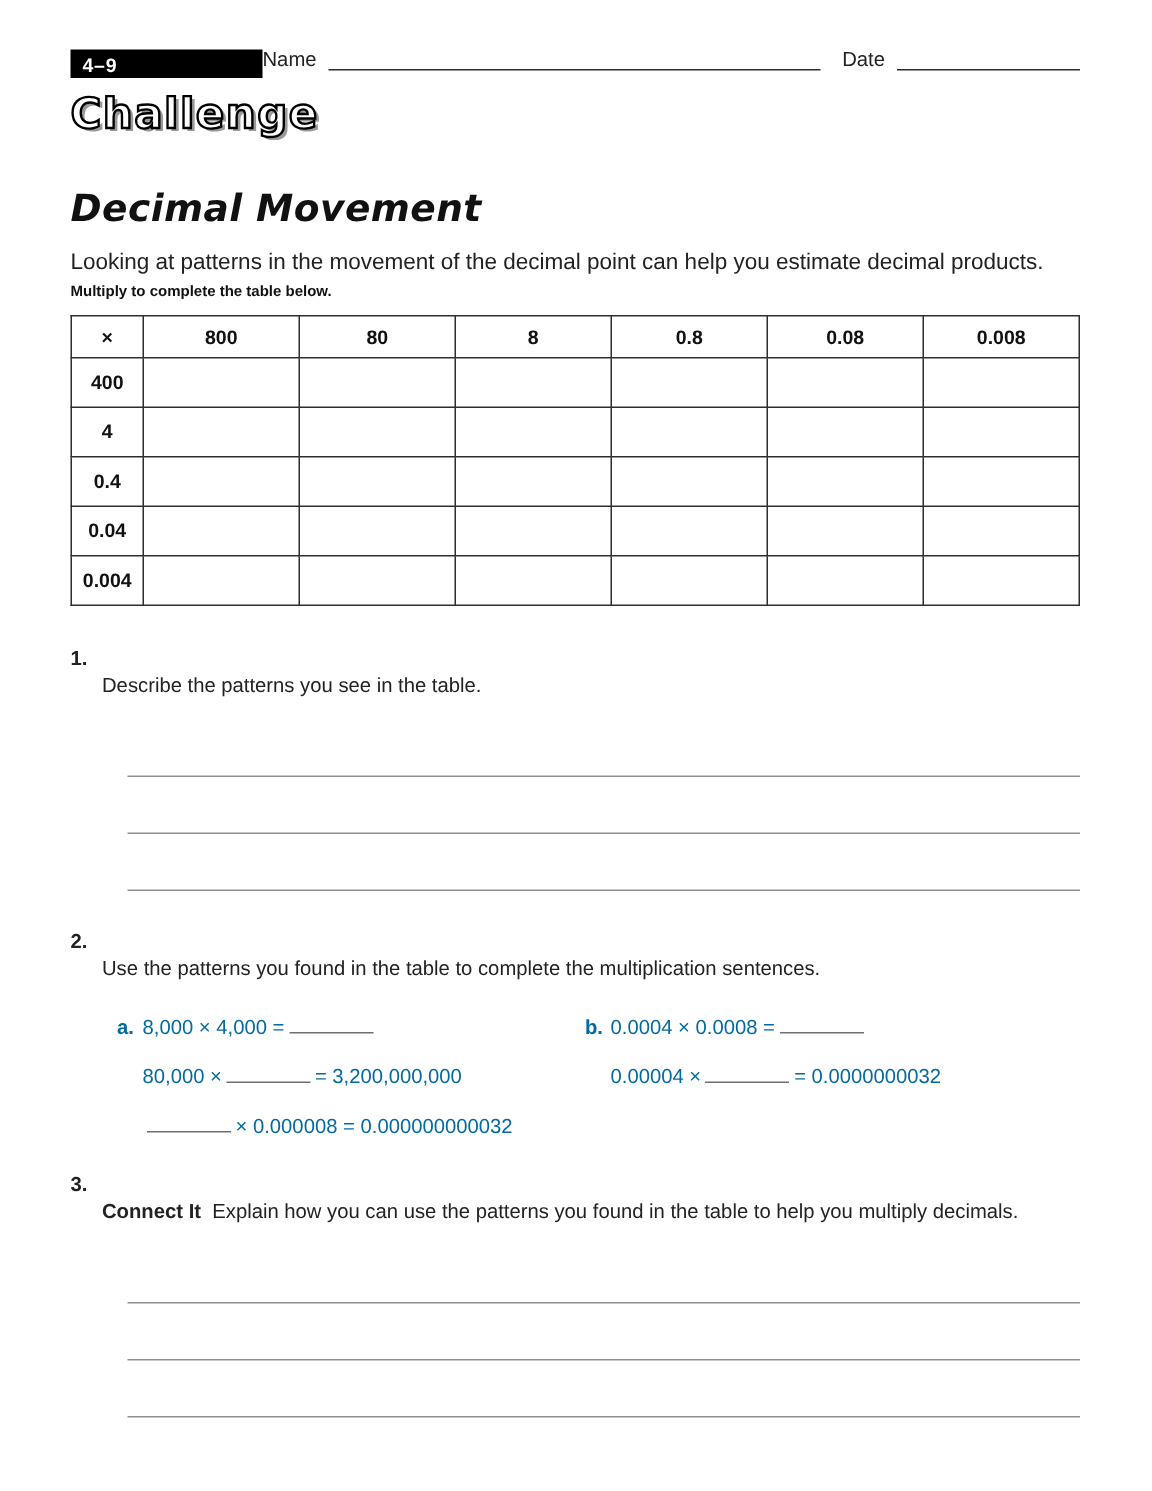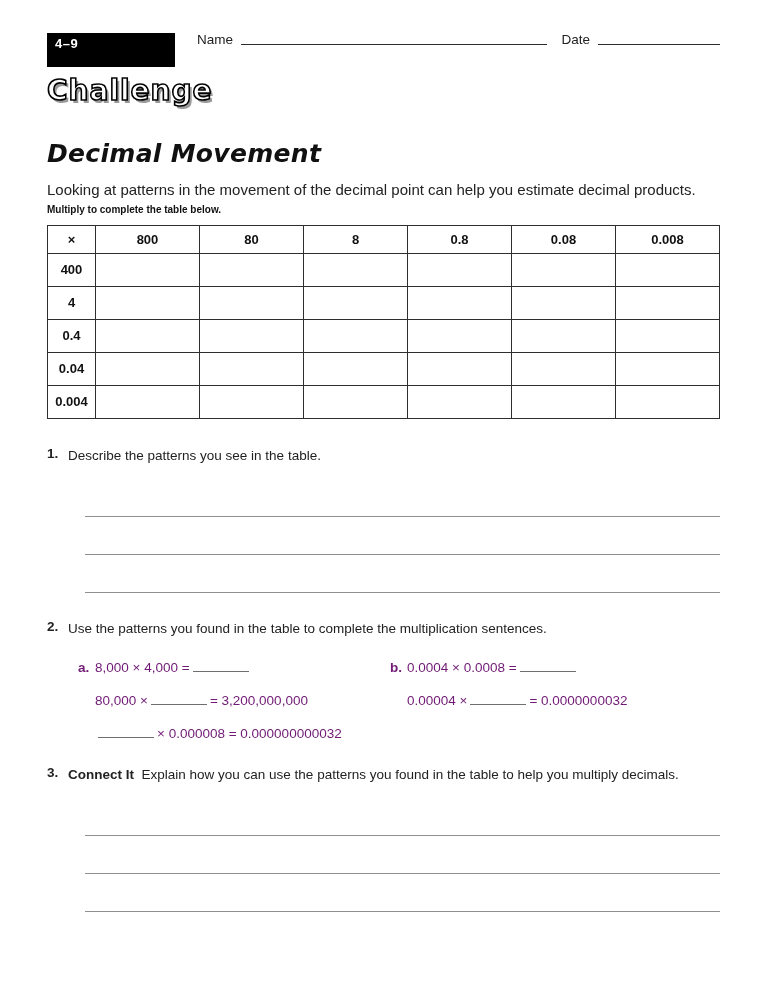--- a/index.html
+++ b/index.html
@@ -20,28 +20,27 @@
 
   
   .top-row { display: flex; align-items: flex-start; }
   .lesson-badge {
     display: inline-block;
     width: 128px;
     background: #000;
     color: #fff;
     font-weight: bold;
     font-size: 13px;
-    padding: 3px 8px 16px 8px;
+    padding: 3px 8px 1px 8px;
     letter-spacing: .5px;
   }
   .name-date {
     flex: 1;
     display: flex;
-    align-items: center;
-    margin-left: 22px;
+    align-items: flex-end;
     padding-bottom: 2px;
   }
   .nd-label { font-size: 13.5px; color: #222; margin-right: 8px; line-height: 1; }
   .write-line {
     border-bottom: 1.6px solid #2b2b2b;
     height: 10px;
     display: inline-block;
   }
   .name-line { flex: 1; margin-right: 14px; }
   .date-line { width: 122px; }
@@ -97,39 +96,39 @@
     color: #111;
     background: #fff;
   }
   .mult-table col.label-col { width: 48px; }
   .mult-table thead th { height: 28px; }
   .mult-table tbody th, .mult-table tbody td { height: 33px; }
 
   
   .question { display: flex; font-size: 13.5px; color: #222; }
   .q-num { width: 21px; font-weight: bold; flex: 0 0 21px; }
-  .q-body { flex: 1; line-height: 1.45; }
+  .q-body { flex: 1; line-height: 1.45; margin-top: 16px; }
   .q-bold { font-weight: bold; }
 
   .q1 { margin-top: 27px; }
   .answer-lines { margin-left: 38px; margin-top: 14px; }
   .answer-line {
     border-bottom: 1.2px solid #8f8f8f;
     height: 38px;
   }
 
   .q2 { margin-top: 26px; }
   .eq-grid {
     margin-left: 31px;
     margin-top: 20px;
     display: grid;
     grid-template-columns: 312px 1fr;
     row-gap: 17px;
     font-size: 13.5px;
-    color: #701a75;
+    color: #0369a1;
   }
   .eq-row { white-space: nowrap; }
   .eq-label { display: inline-block; width: 17px; font-weight: bold; }
   .eq-indent { display: inline-block; width: 17px; }
   .blank {
     display: inline-block;
     width: 56px;
     border-bottom: 1.2px solid #6f6f6f;
     height: 13px;
     vertical-align: baseline;

